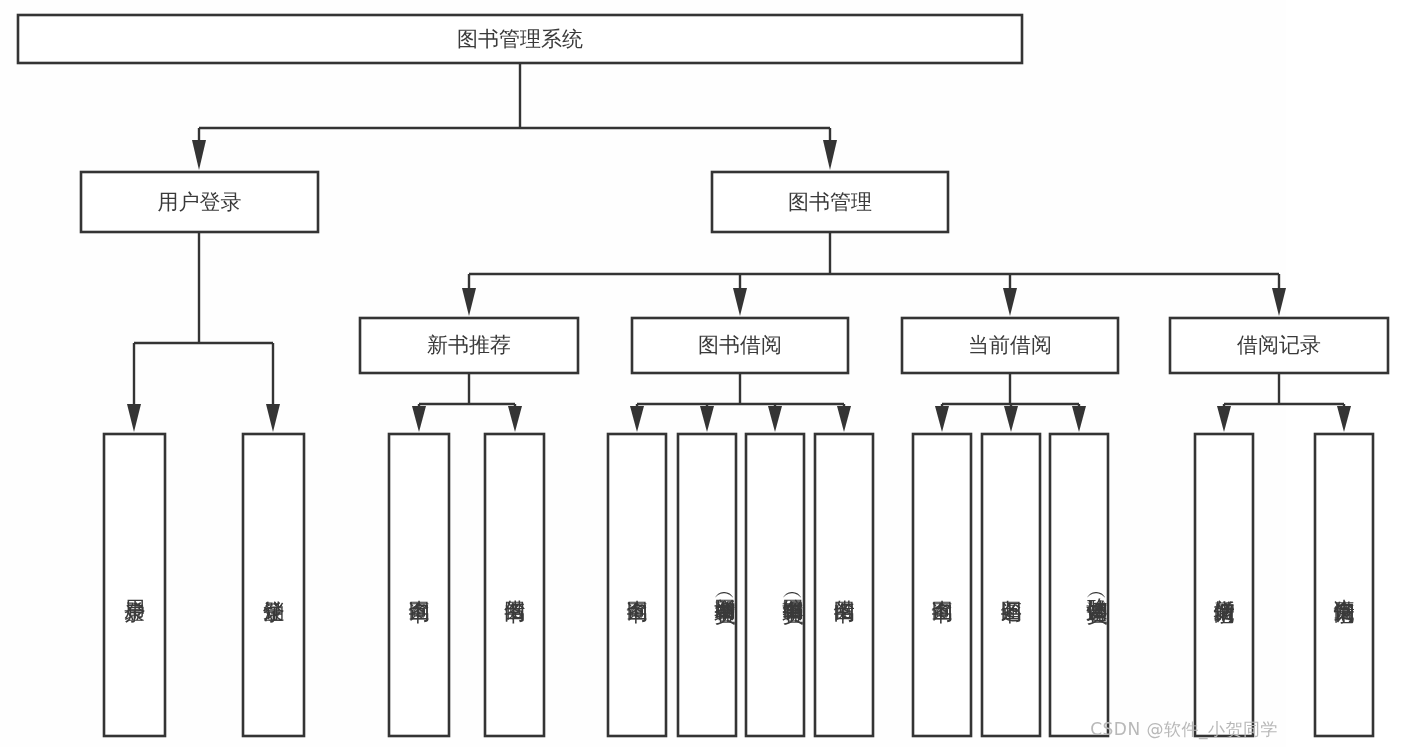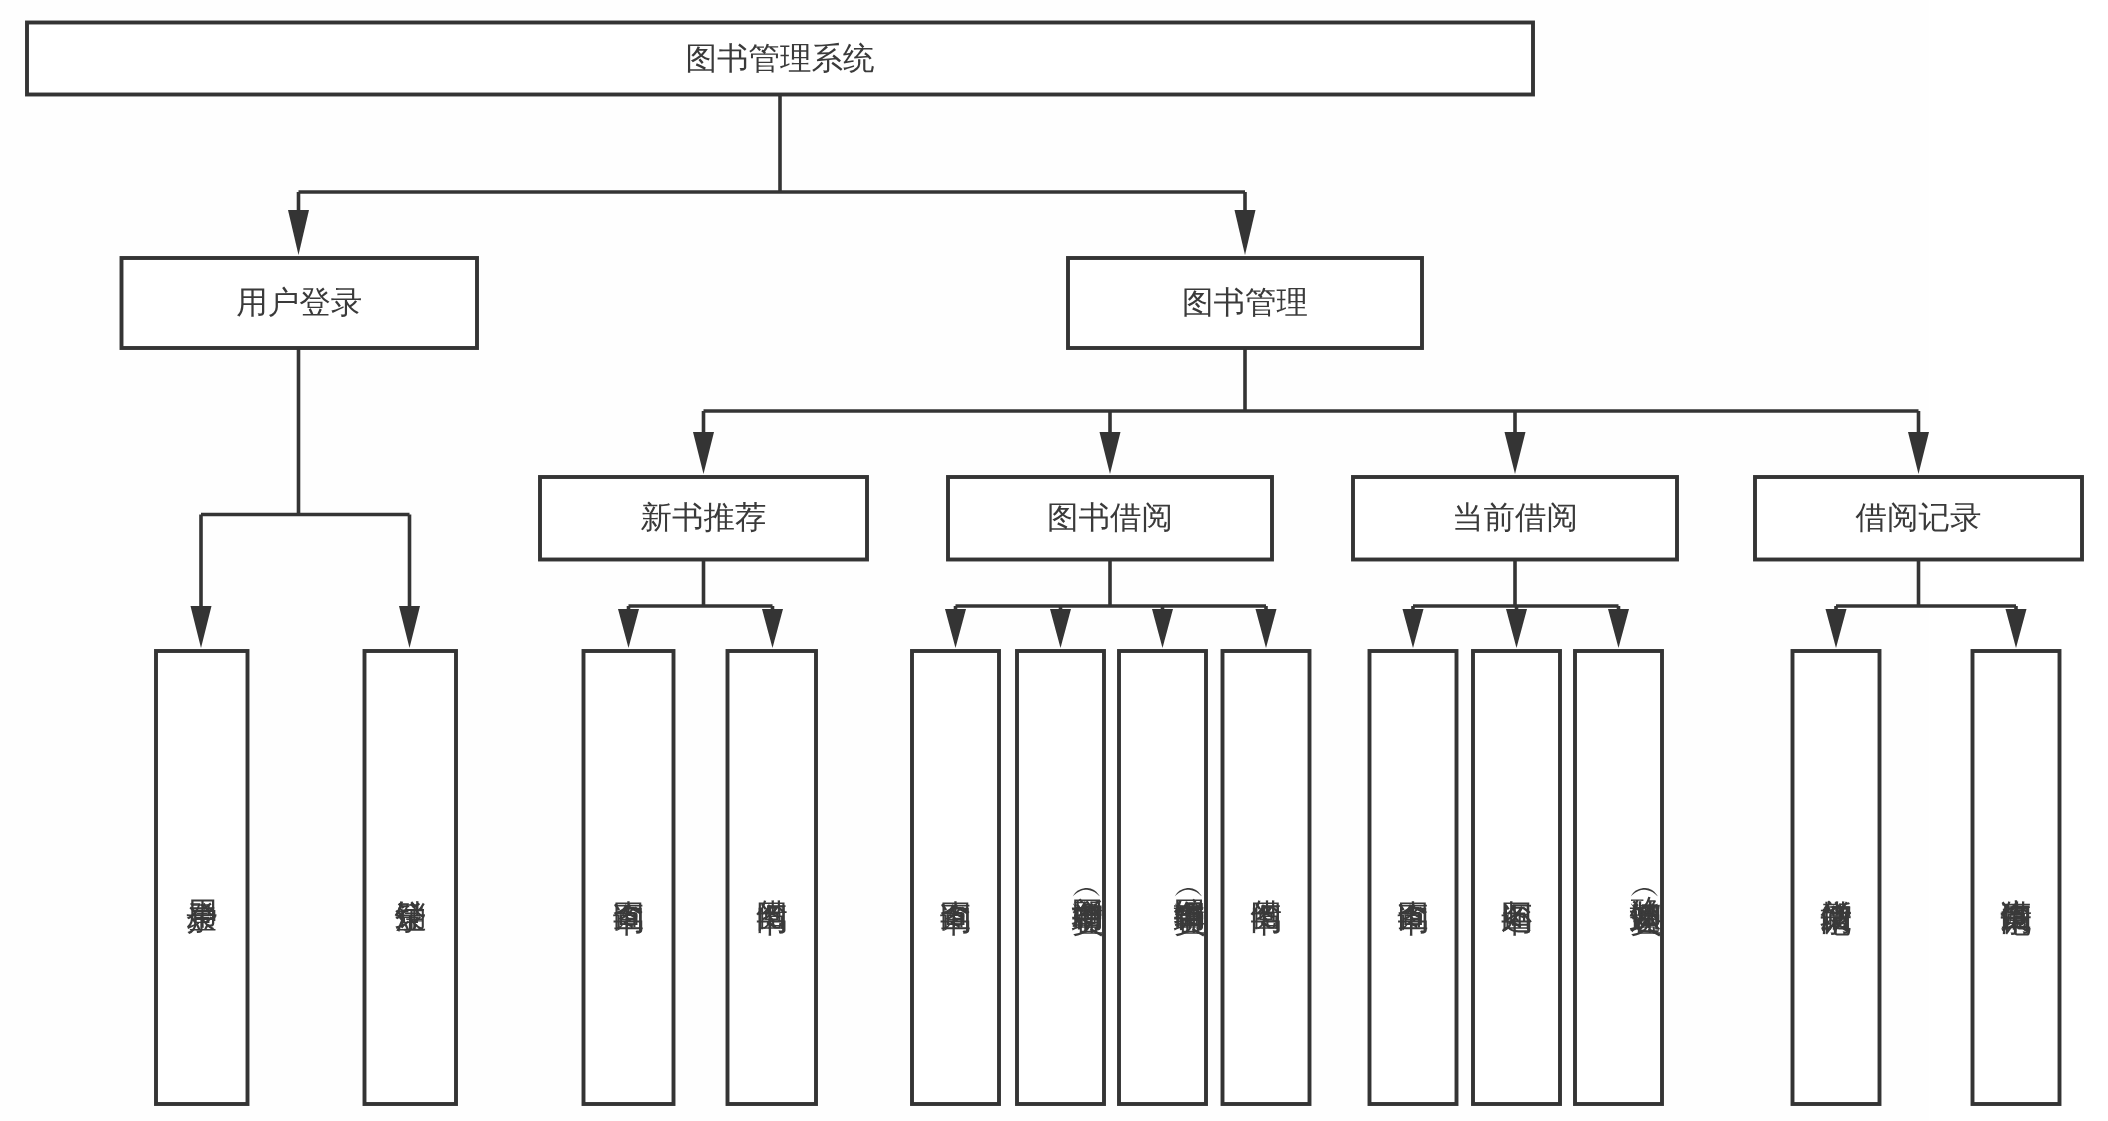--- a/index.html
+++ b/index.html
@@ -202,14 +202,15 @@
   <div class="vlabel" style="left:608px;  top:434px; width:58px; height:302px;">查询图书</div>
   <div class="vlabel" style="left:678px;  top:434px; width:58px; height:302px; align-items:flex-start;">新增图书（管理员）</div>
   <div class="vlabel" style="left:746px;  top:434px; width:58px; height:302px; align-items:flex-start;">编辑图书（管理员）</div>
   <div class="vlabel" style="left:815px;  top:434px; width:58px; height:302px;">借阅图书</div>
   <div class="vlabel" style="left:913px;  top:434px; width:58px; height:302px;">查询图书</div>
   <div class="vlabel" style="left:982px;  top:434px; width:58px; height:302px;">归还图书</div>
   <div class="vlabel" style="left:1050px; top:434px; width:58px; height:302px; align-items:flex-start;">确认归还（管理员）</div>
   <div class="vlabel" style="left:1195px; top:434px; width:58px; height:302px;">新增借阅记录</div>
   <div class="vlabel" style="left:1315px; top:434px; width:58px; height:302px;">查询借阅记录</div>
 
+  <div class="watermark">CSDN @软件_小贺同学</div>
 
 </div>
 
 </body></html>

